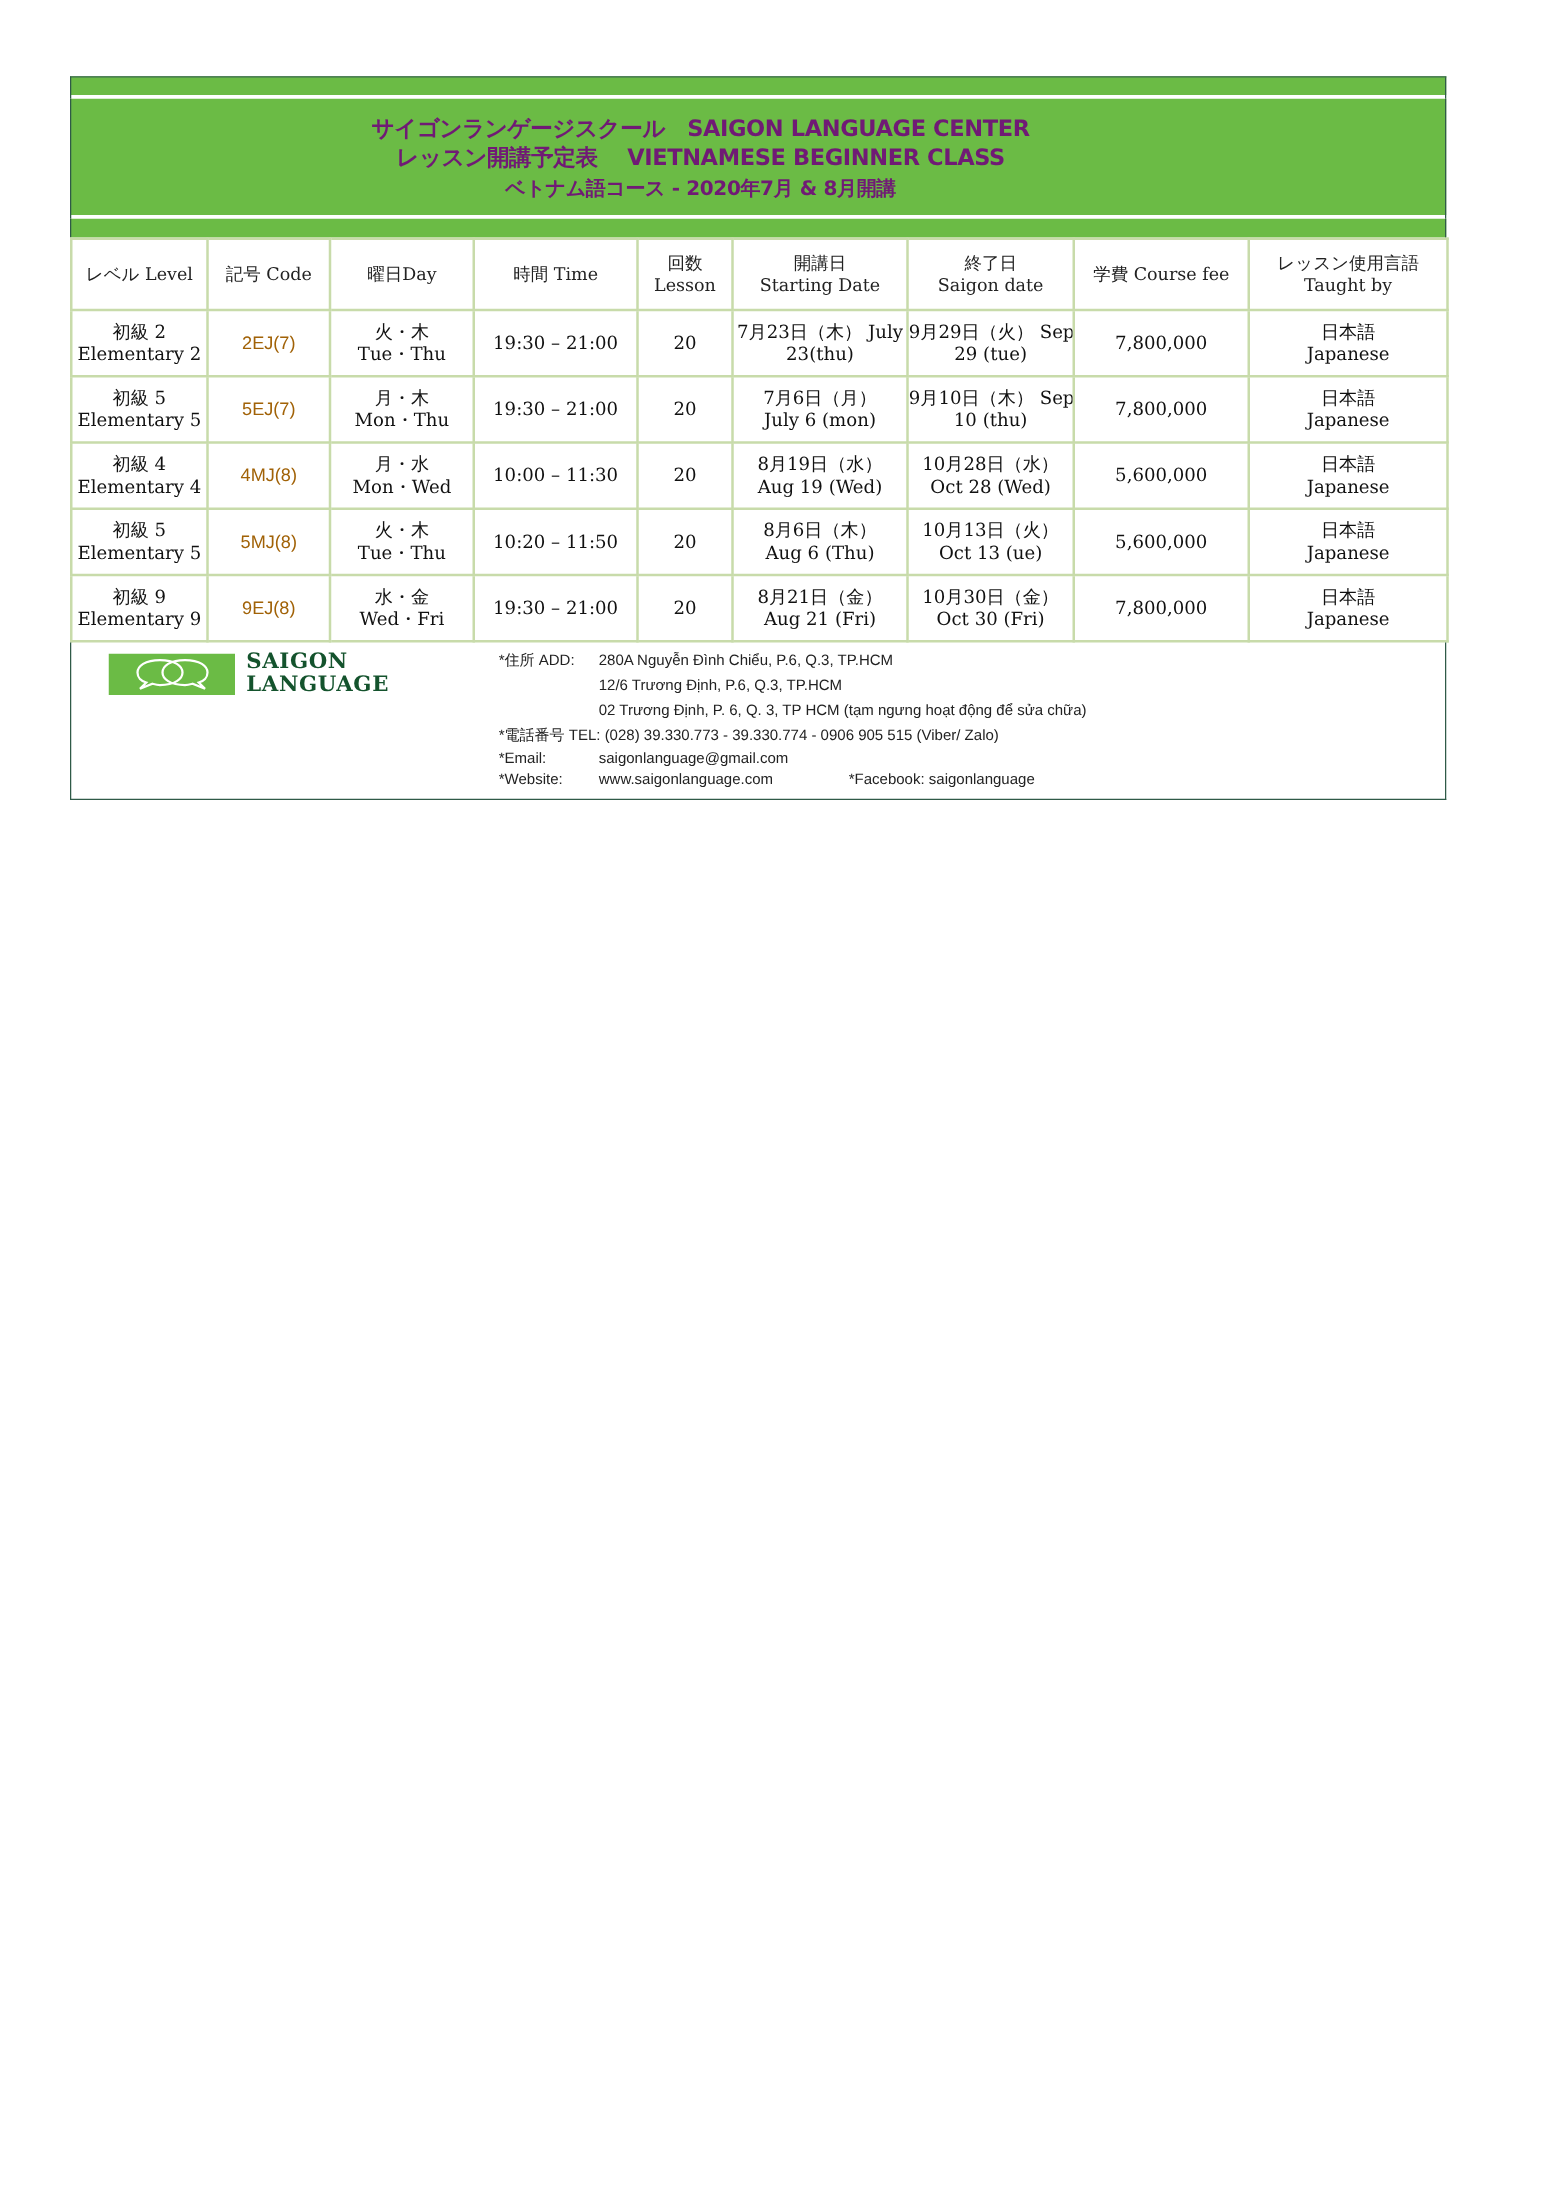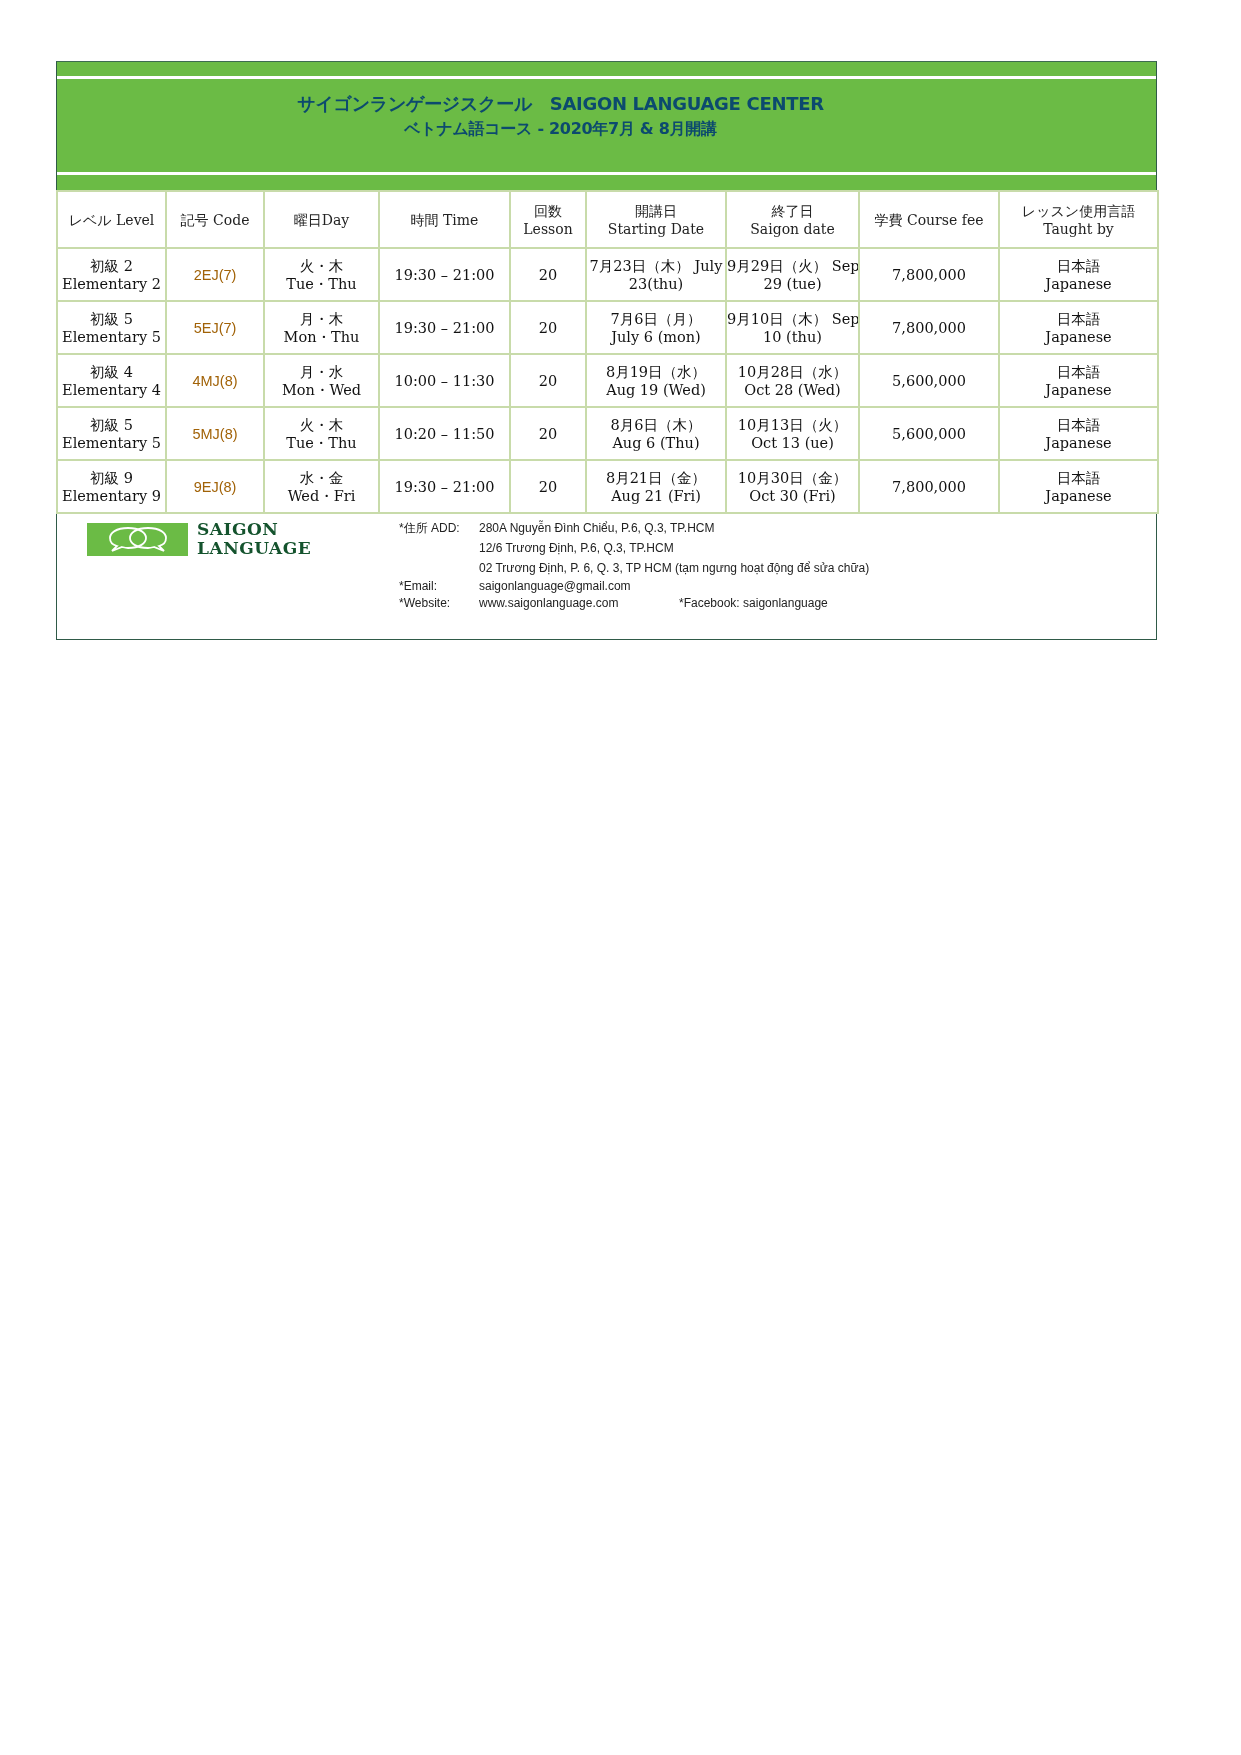--- a/index.html
+++ b/index.html
@@ -1,20 +1,20 @@
 <!DOCTYPE html>
 <html><head>
 <meta charset="utf-8">
 <style>
   html, body { margin:0; padding:0; background:#ffffff; }
   body { width:1241px; height:1755px; position:relative; font-family:"DejaVu Serif", serif; color:#111; }
   .sheet { position:absolute; left:56px; top:61px; width:1101px; }
   .band-top { height:14px; background:#6bbb45; border-top:1px solid #3d6b50; border-left:1px solid #2f5a47; border-right:1px solid #2f5a47; }
   .sep { height:3px; background:#ffffff; border-left:1px solid #2f5a47; border-right:1px solid #2f5a47; }
-  .title-band { height:93px; background:#6bbb45; color:#0c4a6e; border-left:1px solid #2f5a47; border-right:1px solid #2f5a47;
+  .title-band { height:93px; background:#6bbb45; color:#701a75; border-left:1px solid #2f5a47; border-right:1px solid #2f5a47;
     font-family:"DejaVu Sans", sans-serif; text-align:center; box-sizing:border-box; padding-right:92px; }
   .t1 { font-size:18px; font-weight:bold; padding-top:13px; line-height:24px; letter-spacing:-0.3px; }
   .t2 { font-size:18px; font-weight:bold; line-height:22px; letter-spacing:-0.3px; }
   .t3 { font-size:16px; font-weight:bold; line-height:26px; letter-spacing:-0.3px; }
   .band-bot { height:15px; background:#6bbb45; border-left:1px solid #2f5a47; border-right:1px solid #2f5a47; }
   table.sched { border-collapse:collapse; width:1101px; table-layout:fixed; }
   table.sched td { border:2px solid #c8dbaa; text-align:center; vertical-align:middle; padding:0; font-size:14.5px; line-height:18px; overflow:hidden; white-space:nowrap; }
   table.sched tr.head td { height:55px; font-size:14px; color:#222; }
   table.sched tr.row td { height:51px; }
   .code { font-family:"Liberation Sans", sans-serif; font-size:14.5px; color:#a16207; }
@@ -32,20 +32,21 @@
   .fb { position:absolute; left:280px; top:0; }
 </style>
 </head>
 <body>
 
 <div class="sheet">
   <div class="band-top"></div>
   <div class="sep"></div>
   <div class="title-band">
     <div class="t1">サイゴンランゲージスクール　SAIGON LANGUAGE CENTER</div>
+    <div class="t2">レッスン開講予定表　 VIETNAMESE BEGINNER CLASS</div>
     <div class="t3">ベトナム語コース - 2020年7月 &amp; 8月開講</div>
   </div>
   <div class="sep"></div>
   <div class="band-bot"></div>
 
   <table class="sched">
     <colgroup>
       <col style="width:109px">
         <col style="width:98px">
         <col style="width:115px">
@@ -313,20 +314,23 @@
     <div class="info">
       <div class="line">
         <span class="lbl"><span>*住所</span> <b>ADD:</b></span><b>280A Nguyễn Đình Chiểu, P.6, Q.3, TP.HCM</b>
       </div>
       <div class="line">
         <span class="lbl"></span><span>12/6 Trương Định, P.6, Q.3, TP.HCM</span>
       </div>
       <div class="line">
         <span class="lbl"></span><span>02 Trương Định, P. 6, Q. 3, TP HCM (tạm ngưng hoạt động để sửa chữa)</span>
       </div>
+      <div class="line">
+        <span>*電話番号</span> <b>TEL:</b> <span>(028) 39.330.773 - 39.330.774  - 0906 905 515 (Viber/ Zalo)</span>
+      </div>
       <div class="line" style="height:17px;line-height:17px;">
         <span class="lbl"><b>*Email:</b></span><span>saigonlanguage@gmail.com</span>
       </div>
       <div class="line" style="height:17px;line-height:17px;">
         <span class="lbl"><b>*Website:</b></span><span>www.saigonlanguage.com</span>
         <span class="fb"><b>*Facebook:</b> <span>saigonlanguage</span></span>
       </div>
     </div>
   </div>
 </div>

